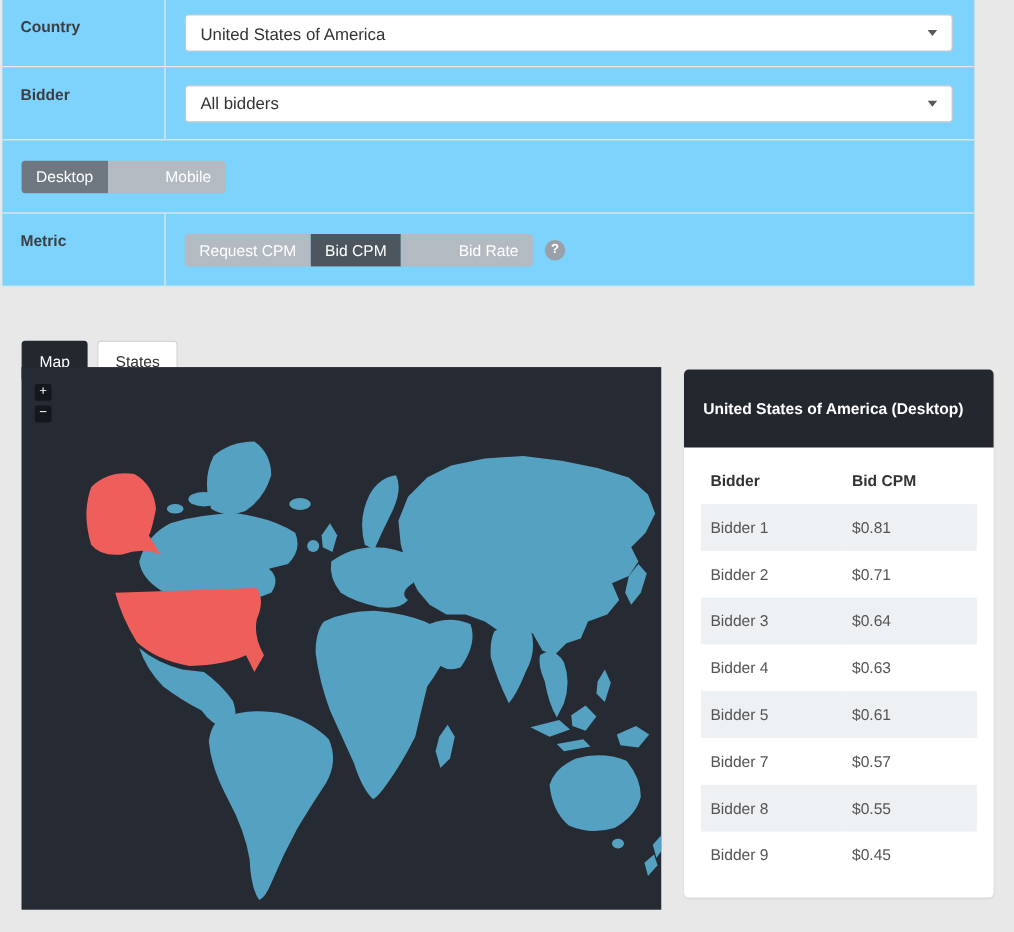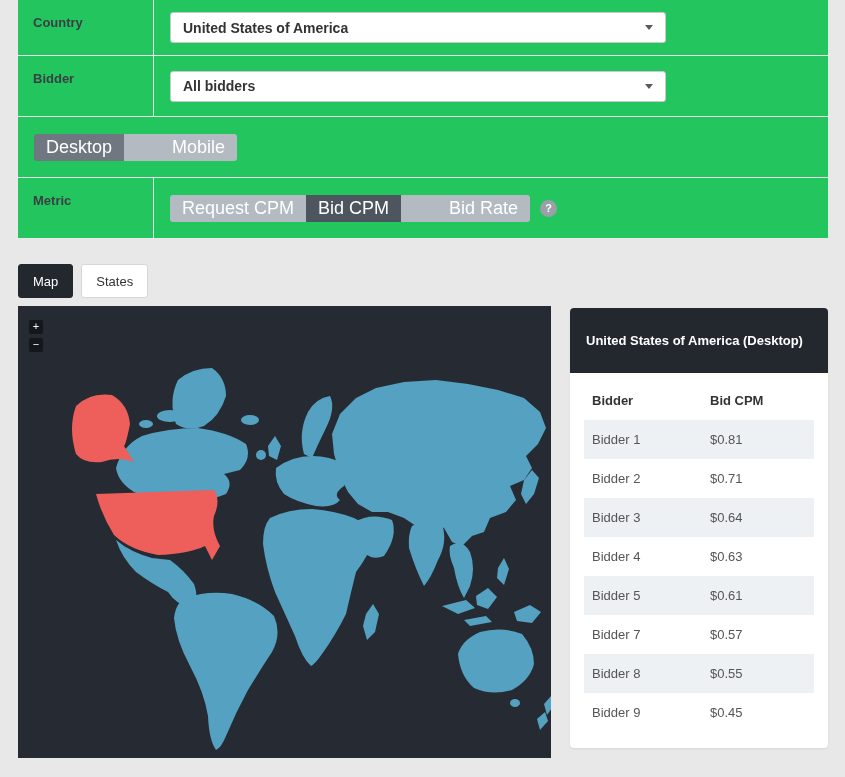--- a/index.html
+++ b/index.html
@@ -6,50 +6,50 @@
   html,body { width: 845px; height: 777px; }
   body {
     background: #e8e8e8;
     font-family: "Liberation Sans", sans-serif;
     position: relative;
     overflow: hidden;
   }
 
   
   .filters-panel {
-    position: absolute; left: 18px; top: 0;
-    width: 810px; background: #22c55e;
+    position: absolute; left: 2px; top: 0;
+    width: 810px; background: #7dd3fc;
   }
   .filter-row { display: flex; border-bottom: 1px solid #e9e9e9; height: 61px; }
   .filter-row:first-child { height: 56px; }
   .filter-label {
     width: 136px; flex: 0 0 136px;
     border-right: 1px solid #e9e9e9;
     padding: 15px 0 0 15px;
     font-size: 13px; font-weight: bold; color: #3b3f44;
   }
   .filter-control { flex: 1; display: flex; align-items: center; padding: 0 16px; }
 
   .select {
-    width: 496px; height: 31px;
+    width: 640px; height: 31px;
     border: 1px solid #c9c9c9; border-radius: 3px;
     background: #fff; color: #333;
     display: flex; align-items: center; justify-content: space-between;
-    padding: 0 12px; font-size: 14px; cursor: pointer; font-weight: bold;
+    padding: 0 12px; font-size: 14px; cursor: pointer;
   }
   .caret {
     width: 0; height: 0;
     border-left: 4px solid transparent; border-right: 4px solid transparent;
     border-top: 5px solid #5a5a5a;
   }
 
   .btn-group { display: flex; }
   .toggle-btn {
     border: none; color: #fff; background: #b3bac1;
-    font-size: 18px; padding: 0 12px; height: 27px;
+    font-size: 13px; padding: 0 12px; height: 27px;
     font-family: inherit; cursor: pointer; line-height: 27px;
   }
   .btn-group .toggle-btn:first-child { border-radius: 3px 0 0 3px; }
   .btn-group .toggle-btn:last-child  { border-radius: 0 3px 3px 0; padding-left: 48px; }
   .device-active { background: #6f7880; }
   .metric-active { background: #4d565e; }
 
   .help-icon {
     width: 17px; height: 17px; border-radius: 50%;
     background: #99a0a7; color: #fff;
@@ -57,21 +57,21 @@
     display: flex; align-items: center; justify-content: center;
     margin-left: 10px; cursor: pointer;
   }
 
   
   .tabs { position: absolute; left: 18px; top: 264px; display: flex; gap: 8px; }
   .tab {
     height: 34px; padding: 0 14px;
     font-size: 13px; font-family: inherit;
     border: 1px solid #d6d6d6; border-radius: 3px;
-    background: #fff; color: #333; cursor: pointer;
+    background: #fff; color: #333; cursor: pointer; margin-top: 20px;
   }
   .tab-active { background: #23272e; border-color: #23272e; color: #fff; }
 
   
   .map-panel {
     position: absolute; left: 18px; top: 306px;
     width: 533px; height: 452px; background: #262b33;
   }
   .map-panel svg { position: absolute; left: 0; top: 0; }
   .zoom-controls {

